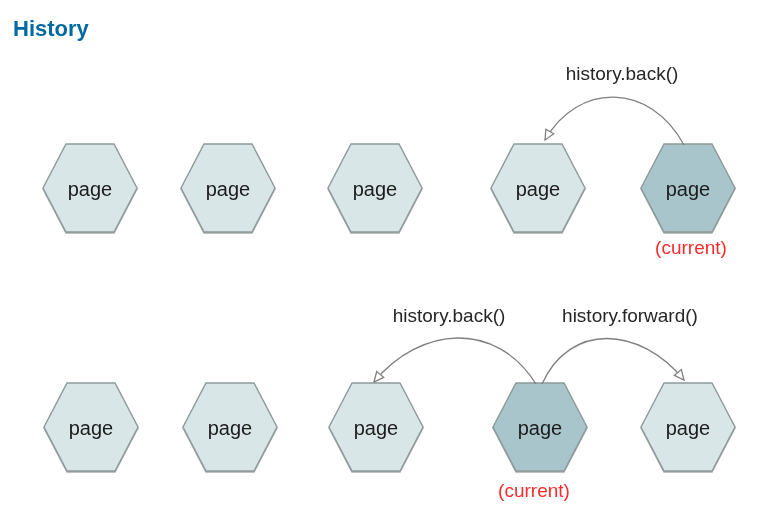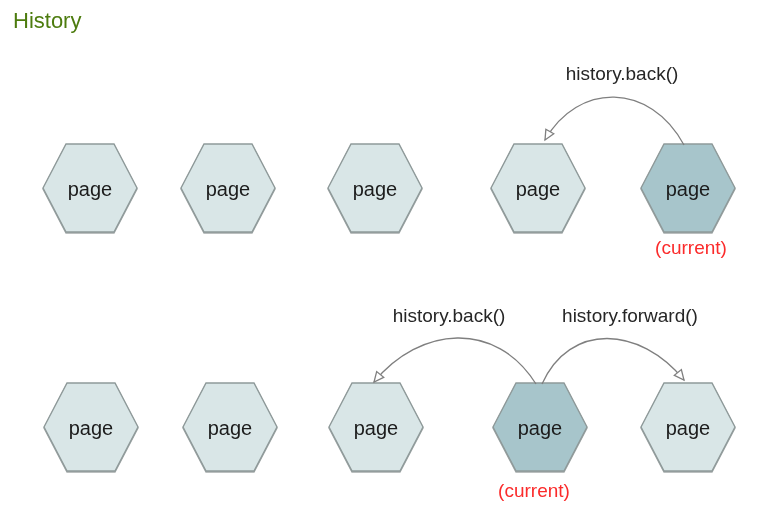--- a/index.html
+++ b/index.html
@@ -10,24 +10,24 @@
   .canvas {
     position: relative;
     width: 772px;
     height: 518px;
     background: #ffffff;
     overflow: hidden;
   }
   .title {
     position: absolute;
     left: 13px;
-    top: 8px;
+    top: 16px;
     font-size: 22px;
-    font-weight: normal;
-    color: #4d7c0f;
+    font-weight: bold;
+    color: #0369a1;
     letter-spacing: 0;
   }
   svg.diagram {
     position: absolute;
     left: 0;
     top: 0;
   }
   .hex {
     stroke: #8f9a9a;
     stroke-width: 1.4px;

